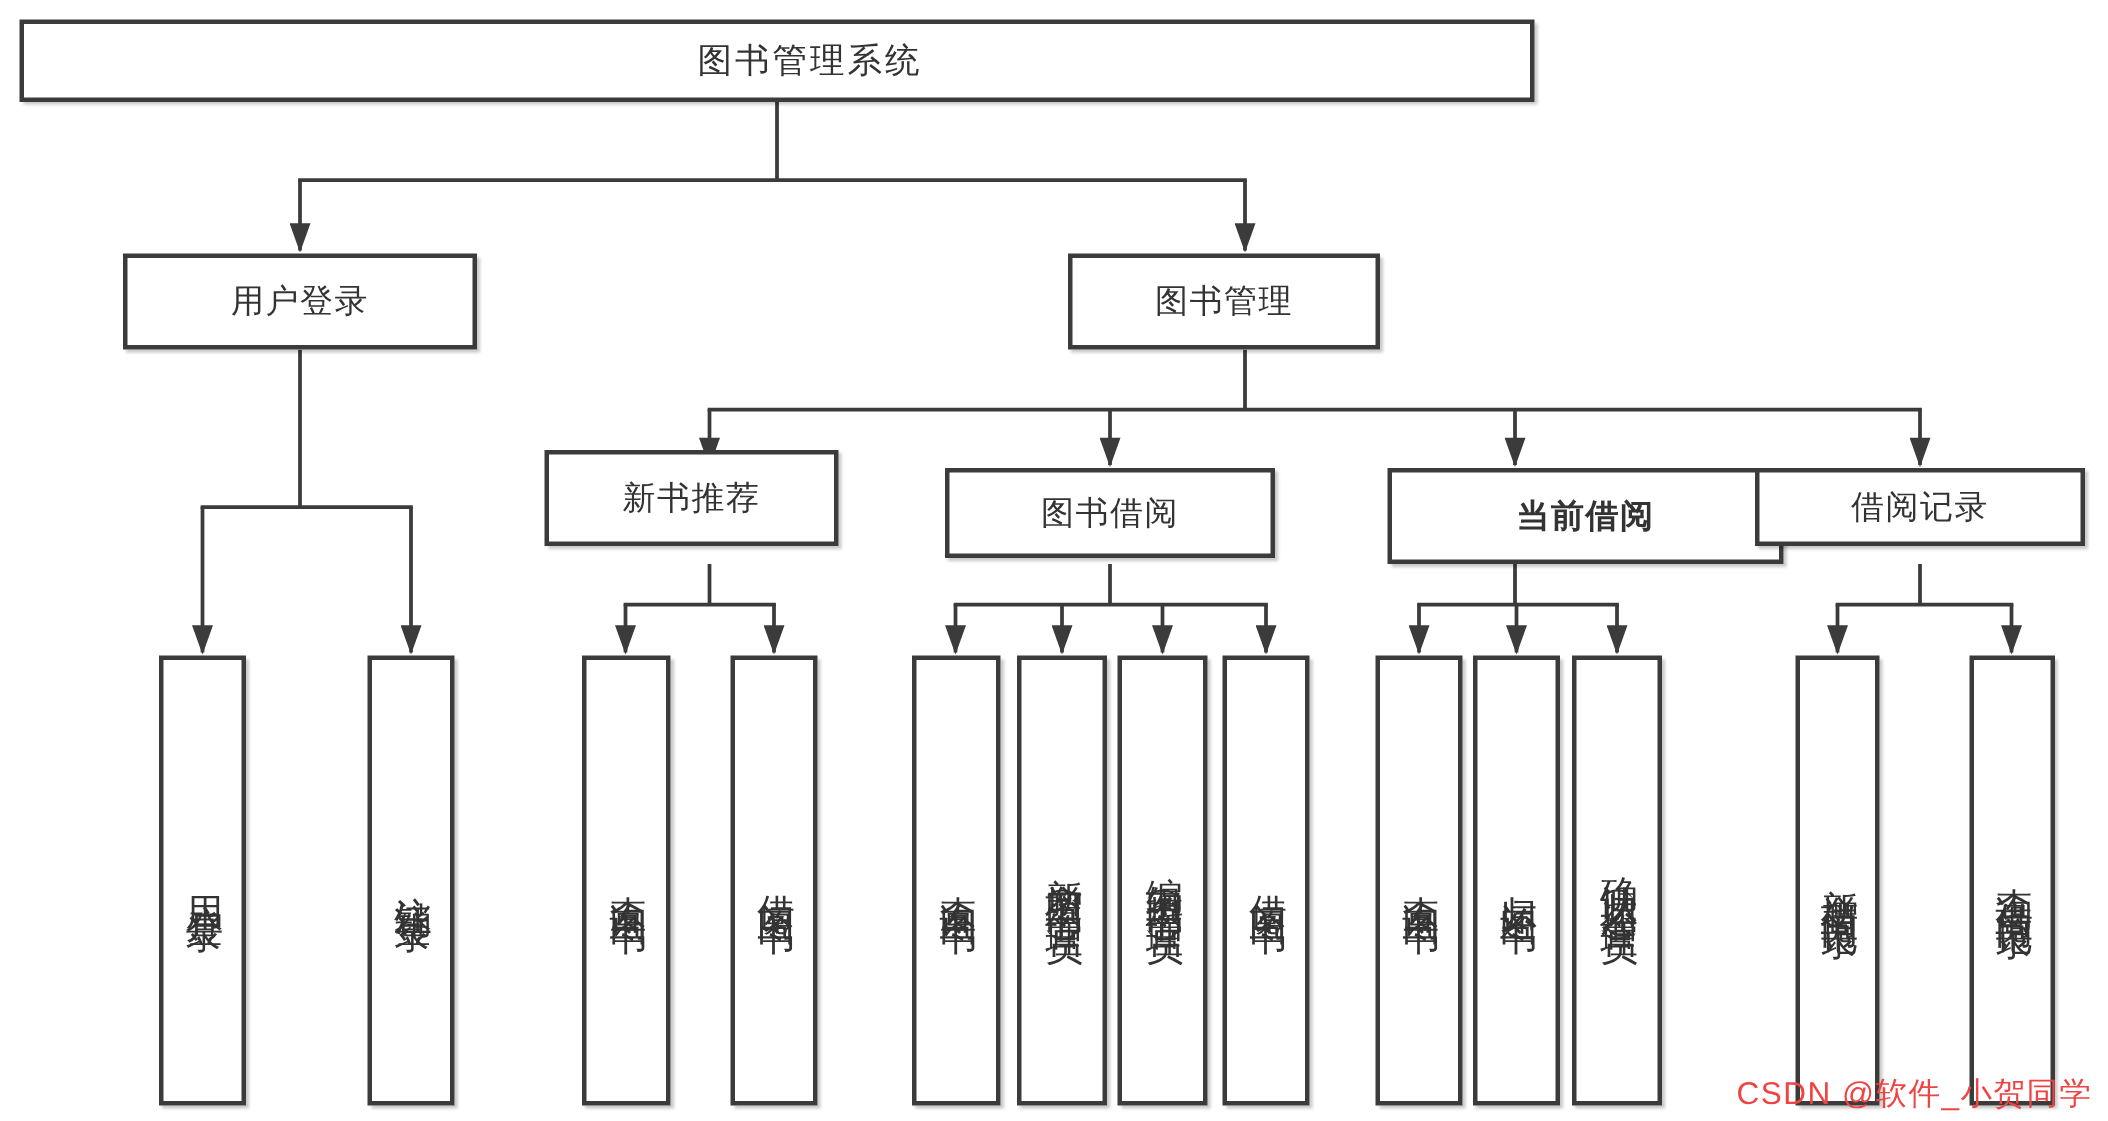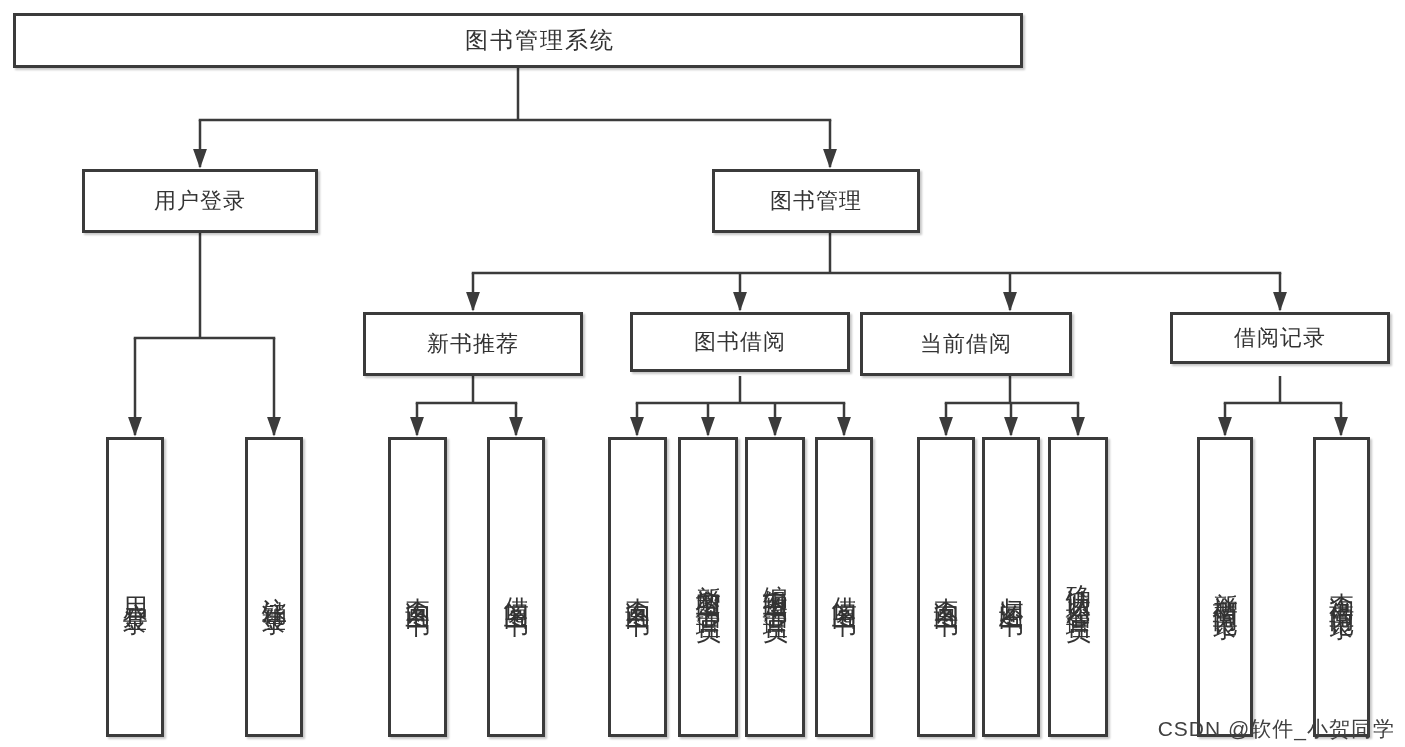--- a/index.html
+++ b/index.html
@@ -35,21 +35,21 @@
     text-orientation: mixed;
     font-size: 25px;
     letter-spacing: 5px;
     line-height: 1.1;
   }
   .watermark {
     position: absolute;
     right: 10px;
     bottom: 4px;
     font-size: 21px;
-    color: #404040;
+    color: #ef4444;
     letter-spacing: 1px;
     z-index: 5;
     white-space: nowrap;
   }
 </style>
 </head>
 <body>
 
 <div class="canvas">
 
@@ -101,23 +101,23 @@
       <line x1="1225" y1="403" x2="1225" y2="435" marker-end="url(#arrow)"></line>
       <line x1="1341" y1="403" x2="1341" y2="435" marker-end="url(#arrow)"></line>
     </g>
   </svg>
 
   <div class="node root-node" style="left:13px; top:13px; width:1010px; height:55px;">图书管理系统</div>
 
   <div class="node h-node" style="left:82px; top:169px; width:236px; height:64px;">用户登录</div>
   <div class="node h-node" style="left:712px; top:169px; width:208px; height:64px;">图书管理</div>
 
-  <div class="node h-node" style="left:363px; top:312px; width:220px; height:64px;">新书推荐</div>
+  <div class="node h-node" style="left:363px; top:300px; width:196px; height:64px;">新书推荐</div>
   <div class="node h-node" style="left:630px; top:312px; width:220px; height:60px;">图书借阅</div>
-  <div class="node h-node" style="left:860px; top:312px; width:212px; height:64px;">当前借阅</div>
+  <div class="node h-node" style="left:925px; top:312px; width:264px; height:64px;font-weight:bold;">当前借阅</div>
   <div class="node h-node" style="left:1170px; top:312px; width:220px; height:52px;">借阅记录</div>
 
   <div class="node leaf" style="left:106px; top:437px; width:58px; height:300px;">用户登录</div>
   <div class="node leaf" style="left:245px; top:437px; width:58px; height:300px;">注销登录</div>
 
   <div class="node leaf" style="left:388px; top:437px; width:59px; height:300px;">查询图书</div>
   <div class="node leaf" style="left:487px; top:437px; width:58px; height:300px;">借阅图书</div>
 
   <div class="node leaf" style="left:608px; top:437px; width:59px; height:300px;">查询图书</div>
   <div class="node leaf" style="left:678px; top:437px; width:60px; height:300px;">新增图书（管理员）</div>

